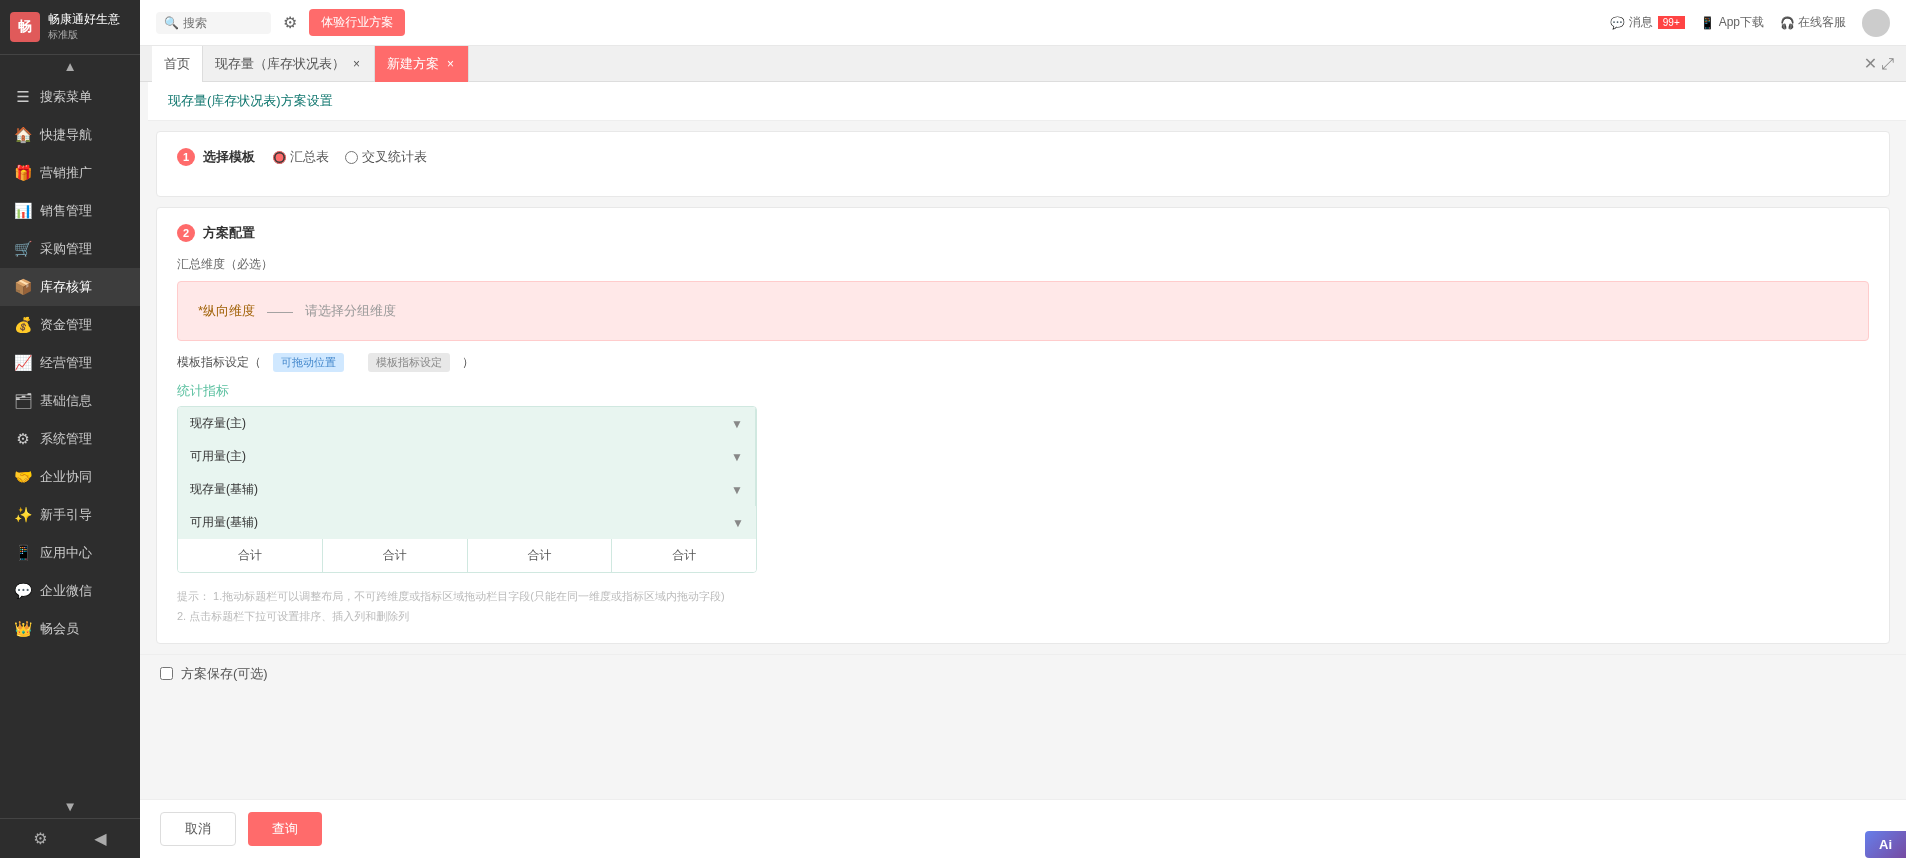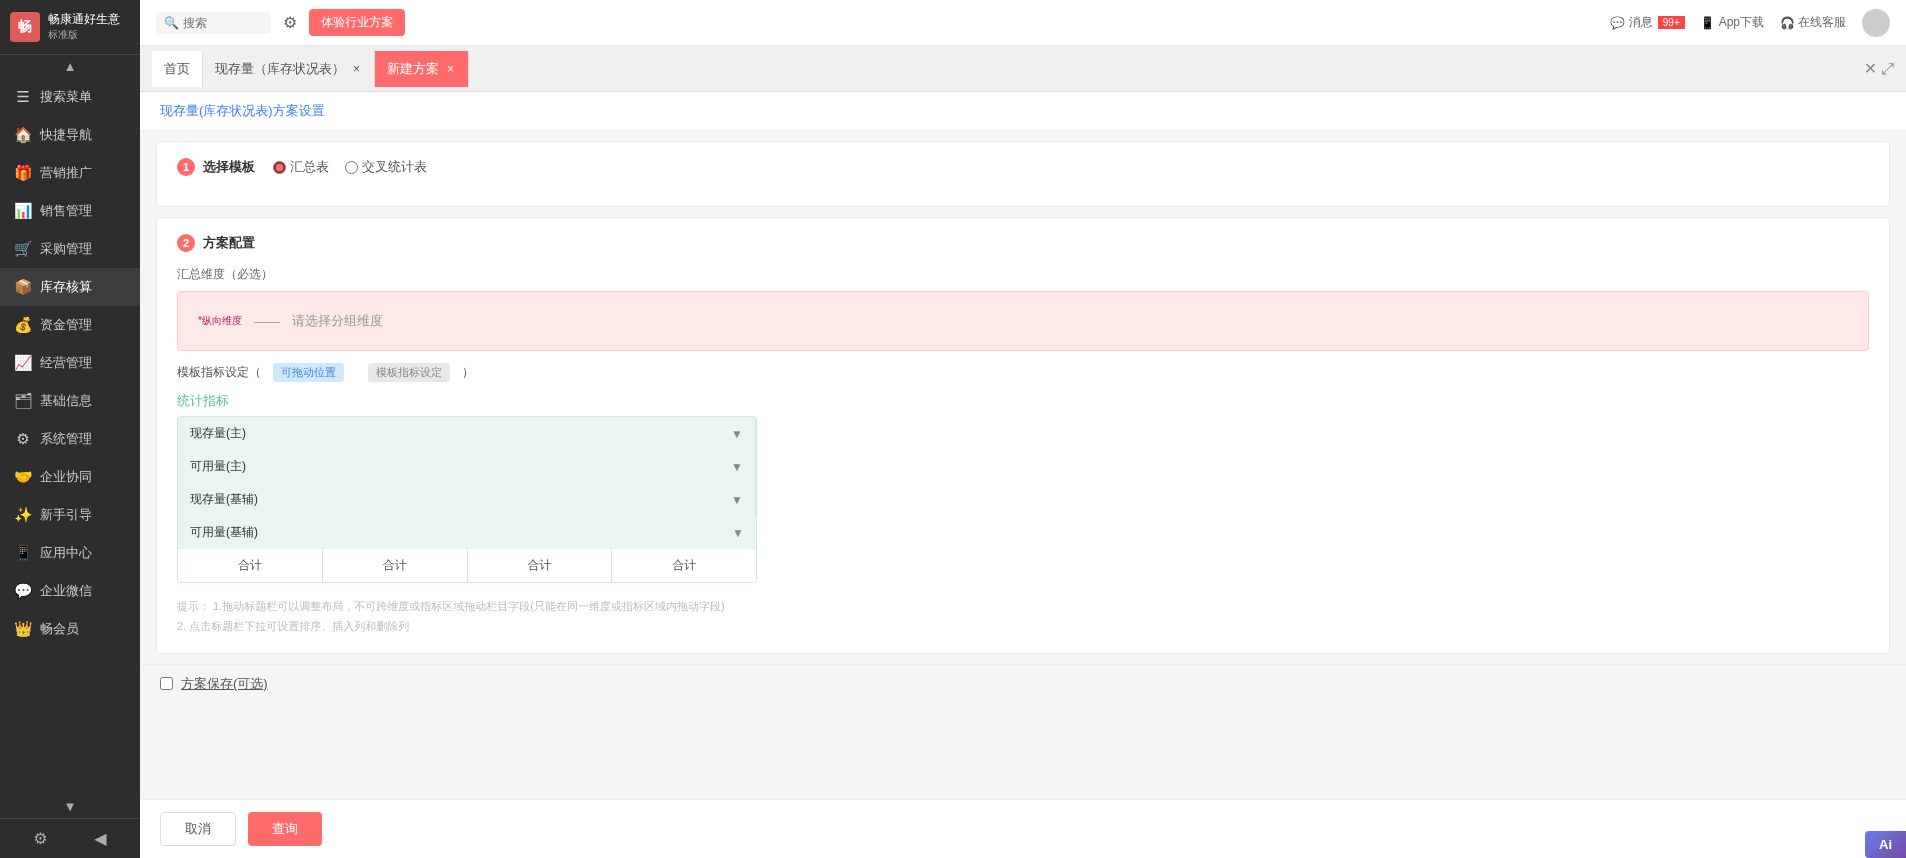--- a/index.html
+++ b/index.html
@@ -90,21 +90,21 @@
     }
 
     
     .tabbar {
       background: #f0f0f0;
       display: flex;
       align-items: center;
       padding: 0 12px;
       border-bottom: 1px solid #ddd;
       flex-shrink: 0;
-      height: 46px;
+      height: 36px;
     }
     .tab {
       display: flex; align-items: center; gap: 6px;
       padding: 0 12px; height: 36px;
       font-size: 13px; color: #555; cursor: pointer;
       border-right: 1px solid #ddd;
     }
     .tab.active {
       background: #ff6b6b; color: white;
     }
@@ -122,22 +122,23 @@
       background: none; border: none; cursor: pointer; font-size: 16px; color: #888;
     }
 
     
     .content {
       flex: 1; overflow-y: auto; background: #f5f5f5; padding: 0;
     }
 
     .page-title {
       background: #fff; padding: 10px 20px;
-      font-size: 13px; color: #3b82f6;
+      font-size: 13px; color: #0f766e;
       border-bottom: 1px solid #eee;
+      margin-left: 8px;
     }
 
     .section {
       background: #fff; margin: 10px 16px; padding: 16px 20px;
       border: 1px solid #e8e8e8; border-radius: 4px;
     }
 
     .section-header {
       display: flex; align-items: center; gap: 8px; margin-bottom: 14px;
     }
@@ -153,21 +154,21 @@
     .radio-input { accent-color: #ff6b6b; }
 
     
     .required-label { font-size: 12px; color: #666; margin-bottom: 8px; }
 
     .dimension-box {
       background: #ffe8e8; border: 1px solid #ffcccc; border-radius: 4px;
       padding: 20px; display: flex; align-items: center; gap: 12px;
       margin-bottom: 12px;
     }
-    .dim-required { color: #be185d; font-size: 10px; }
+    .dim-required { color: #a16207; font-size: 13px; }
     .dim-arrow { color: #999; font-size: 13px; }
     .dim-placeholder { font-size: 13px; color: #999; }
 
     .indicator-label-row {
       display: flex; align-items: center; gap: 12px;
       margin-bottom: 10px; font-size: 12px; color: #555;
     }
     .draggable-badge {
       background: #d0e8ff; border-radius: 3px; padding: 2px 8px; font-size: 11px; color: #4488cc;
     }
@@ -201,21 +202,21 @@
       margin-top: 14px; font-size: 11px; color: #bbb; line-height: 1.8;
     }
 
     
     .content-footer {
       background: #f5f5f5; padding: 10px 20px;
       display: flex; align-items: center; gap: 8px;
       border-top: 1px solid #eee;
     }
     .save-checkbox { accent-color: #ff6b6b; }
-    .save-label { font-size: 13px; color: #555; text-decoration: underline; }
+    .save-label { font-size: 13px; color: #555; }
 
     
     .action-bar {
       background: #fff; padding: 12px 20px;
       display: flex; gap: 12px;
       border-top: 1px solid #eee; flex-shrink: 0;
     }
     .btn-cancel {
       background: #fff; border: 1px solid #ddd; color: #555;
       padding: 7px 24px; border-radius: 4px; cursor: pointer; font-size: 13px;

